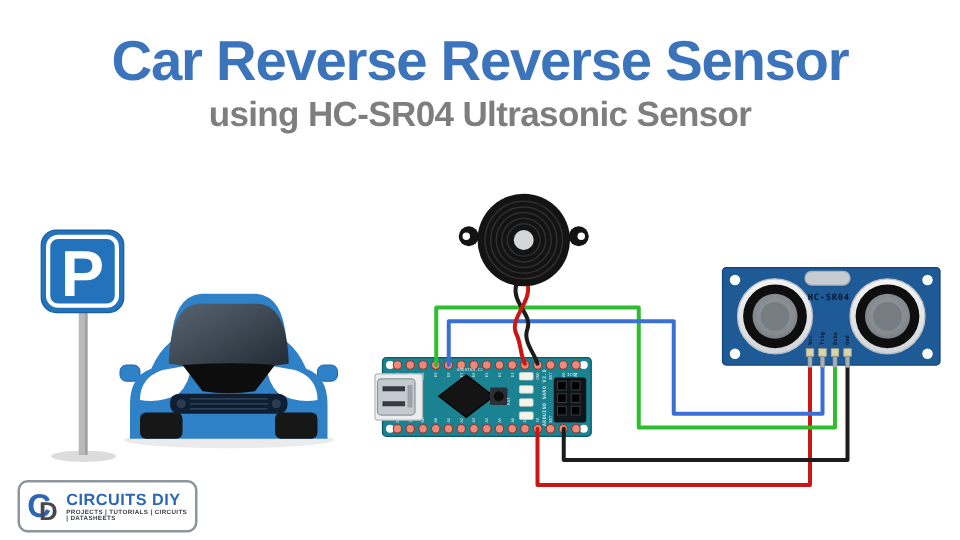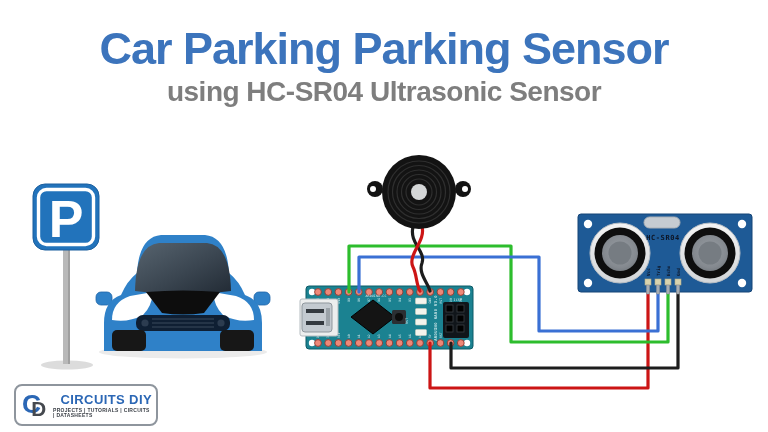--- a/index.html
+++ b/index.html
@@ -23,30 +23,30 @@
   .stub{fill:#a7adb3;stroke:#868c92;stroke-width:.5;}
   
   .logo{position:absolute;left:14px;top:384px;width:144px;height:42px;background:#fff;
         border:2px solid #8e959d;border-radius:8px;display:flex;align-items:center;
         padding:0 4px;box-sizing:border-box;}
   .logo-mono{width:32px;height:34px;flex:0 0 auto;}
   .mono-c{font:bold 28px "Liberation Sans",sans-serif;fill:var(--c-logo-blue,#2b67b5);}
   .mono-d{font:bold 22px "Liberation Sans",sans-serif;fill:#45494f;}
   .logo-txt{display:flex;flex-direction:column;margin-left:1px;}
   .logo-name{font-size:13px;font-weight:bold;color:var(--c-logo-blue,#2b67b5);
-             letter-spacing:.4px;line-height:1;text-align:right;}
+             letter-spacing:.4px;line-height:1;}
   .logo-tag{font-size:5px;font-weight:bold;color:#3c4148;letter-spacing:.3px;margin-top:2px;line-height:1;}
 </style>
 </head>
 <body>
 
 <div class="stage">
 
   <div class="hdr">
-    <div class="title">Car Parking Parking Sensor</div>
+    <div class="title">Car Reverse Reverse Sensor</div>
     <div class="subtitle">using HC-SR04 Ultrasonic Sensor</div>
   </div>
 
   <svg class="scene" width="768" height="432" viewBox="0 0 768 432">
     <defs>
       <linearGradient id="windGrad" x1="0" y1="0" x2="1" y2="1">
         <stop offset="0" stop-color="#57646f"></stop>
         <stop offset="0.55" stop-color="#3a4550"></stop>
         <stop offset="1" stop-color="#212a34"></stop>
       </linearGradient>

